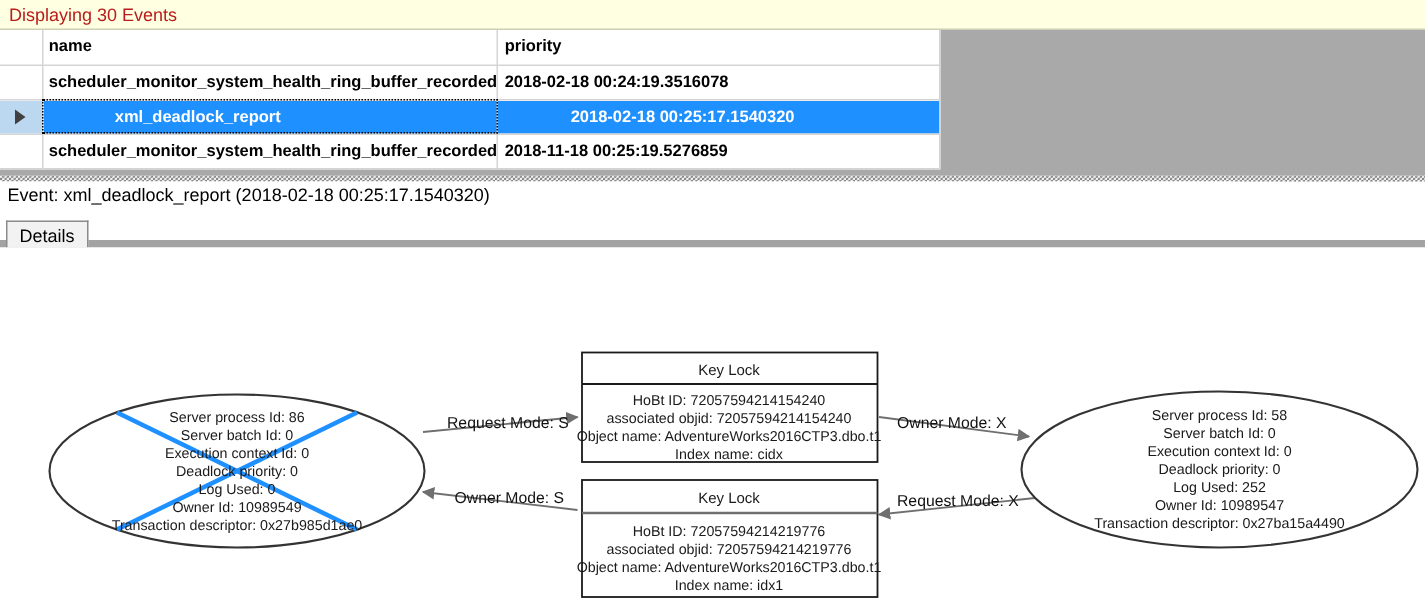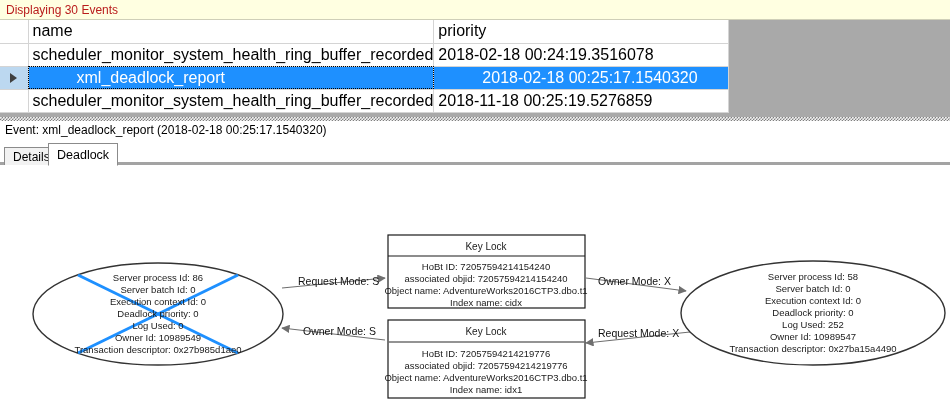--- a/index.html
+++ b/index.html
@@ -25,22 +25,22 @@
   .grid{
     position:absolute;left:0;top:20px;width:950px;height:98px;
     background:#a9a9a9;
     box-sizing:border-box;
   }
   .grid table{border-collapse:collapse;background:#fff;table-layout:fixed;}
   .grid td,.grid th{
     border:1px solid #d4d4d4;
     border-left:none;
     height:23px;
-    font-weight:normal;
-    font-size:16px;
+    font-weight:bold;
+    font-size:11px;
     text-align:left;
     padding:0 0 0 4px;
     box-sizing:border-box;
     white-space:nowrap;
     overflow:hidden;
     background:#fff;
   }
   .grid th{border-top:none;}
   .col-sel{width:28px;padding:0 !important;text-align:center !important;}
   .col-name{width:282px;}
@@ -72,21 +72,21 @@
   
   .event-header{
     position:absolute;left:0;top:121px;width:822px;height:18px;
     display:flex;align-items:center;background:#fff;
   }
   .event-header span{padding-left:5px;font-size:12px;}
 
   
   .tabstrip{
     position:absolute;left:0;top:141px;width:950px;height:24px;
-    border-bottom:3px solid #a3a3a3;box-sizing:border-box;background:#fff;
+    border-bottom:5px solid #a3a3a3;box-sizing:border-box;background:#fff;
   }
   .tab{
     position:absolute;top:4px;height:20px;
     border:1px solid #8b8b8b;border-bottom:none;
     background:#f2f2f2;
     display:flex;align-items:center;justify-content:center;
     padding:0 8px;font-size:12px;box-sizing:border-box;
   }
   .tab.details{left:4px;top:6px;height:18px;}
   .tab.active{
@@ -160,23 +160,20 @@
 
   <div class="splitter"></div>
 
   <div class="event-header">
     <span>Event: xml_deadlock_report (2018-02-18 00:25:17.1540320)</span>
   </div>
 
   <div class="tabstrip">
     <div class="tab details">
       <span>Details</span>
-    </div>
-    <div class="tab active">
-      <span>Deadlock</span>
     </div>
   </div>
 
   <div class="canvas">
     <svg width="950" height="235" viewBox="0 0 950 235">
       <defs>
         <marker id="arrow" viewBox="0 0 10 10" refX="9" refY="5" markerWidth="7" markerHeight="7" orient="auto-start-reverse">
           <path d="M 0 0 L 10 5 L 0 10 z" fill="#6f6f6f"></path>
         </marker>
       </defs>

